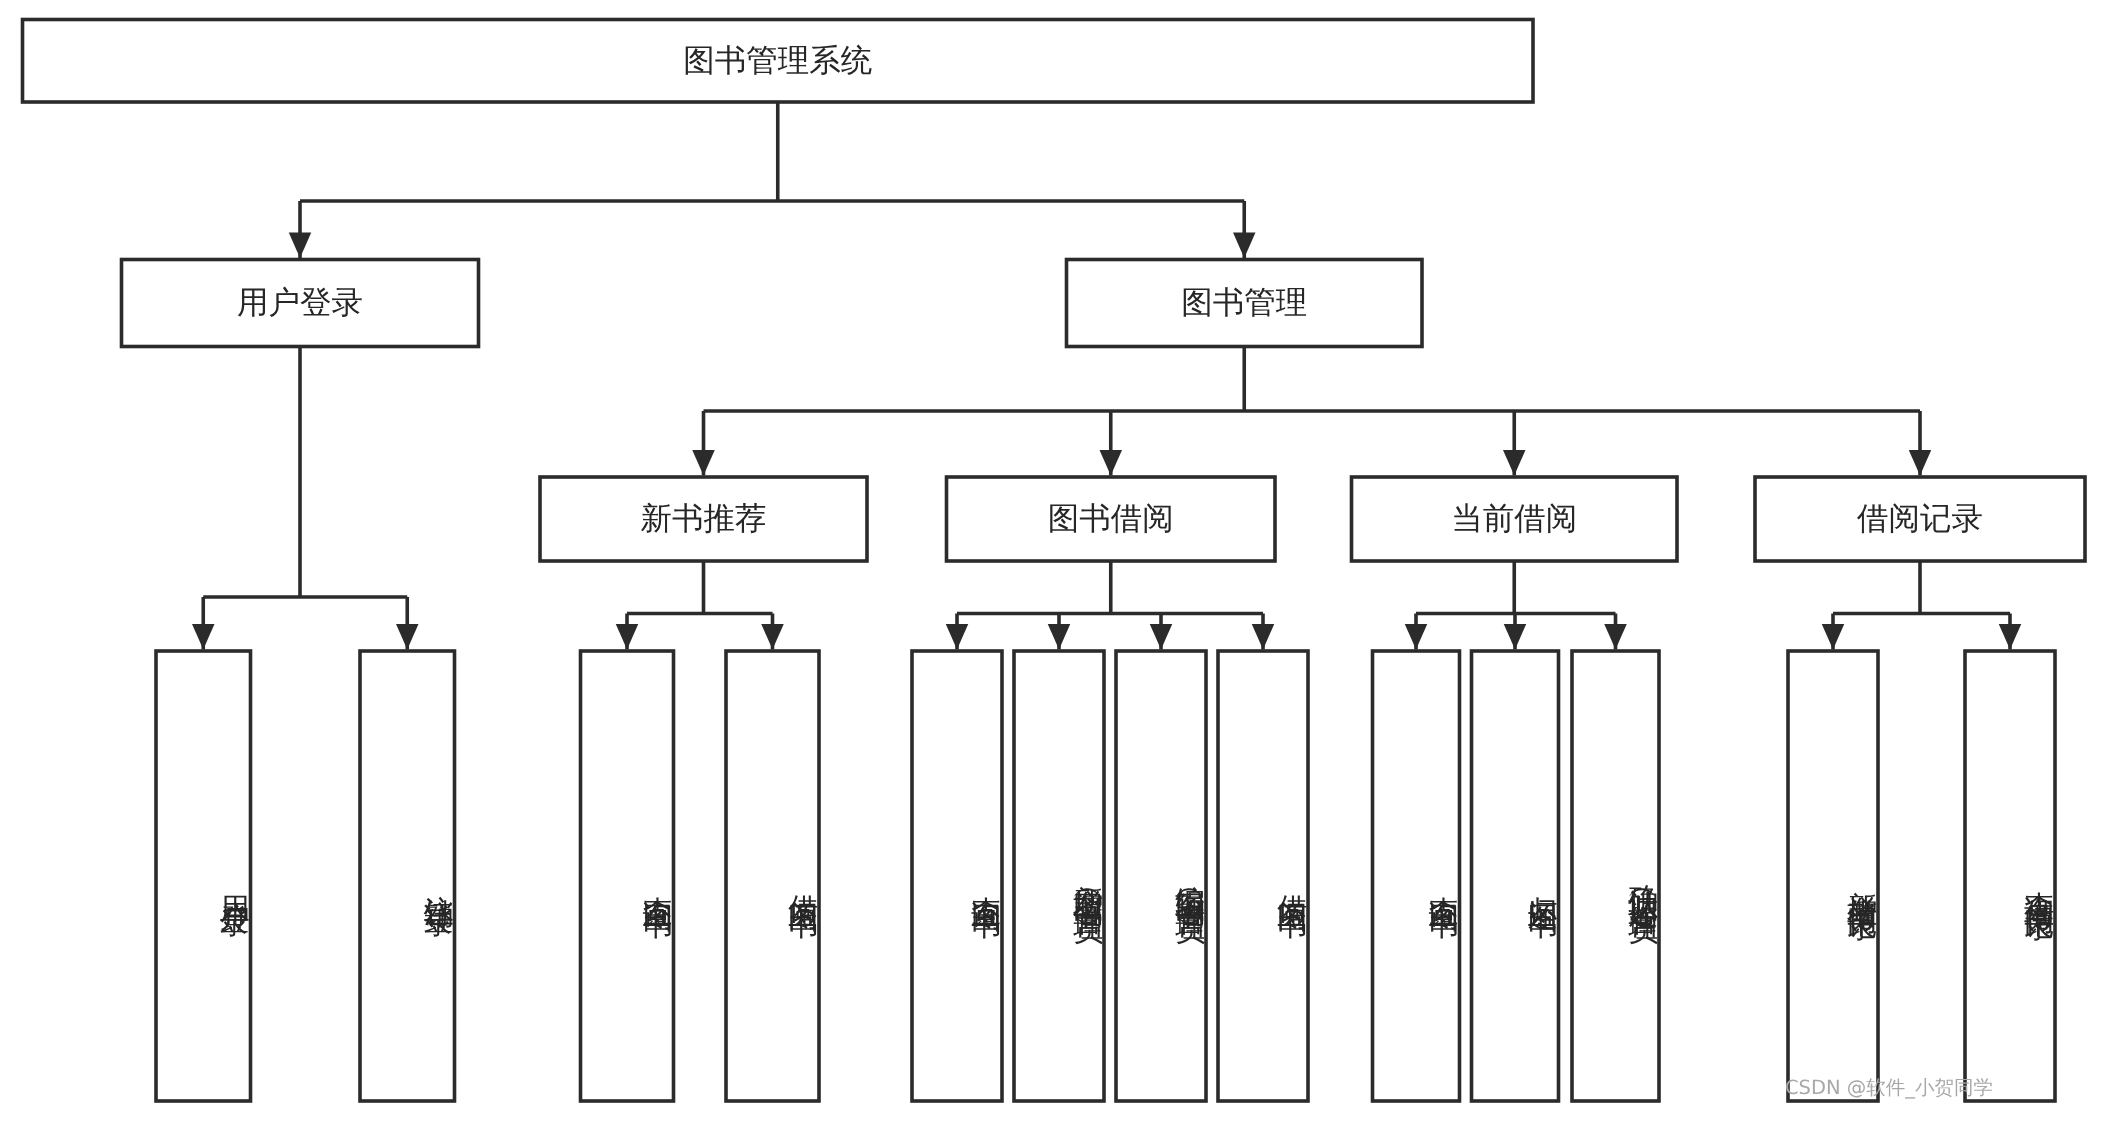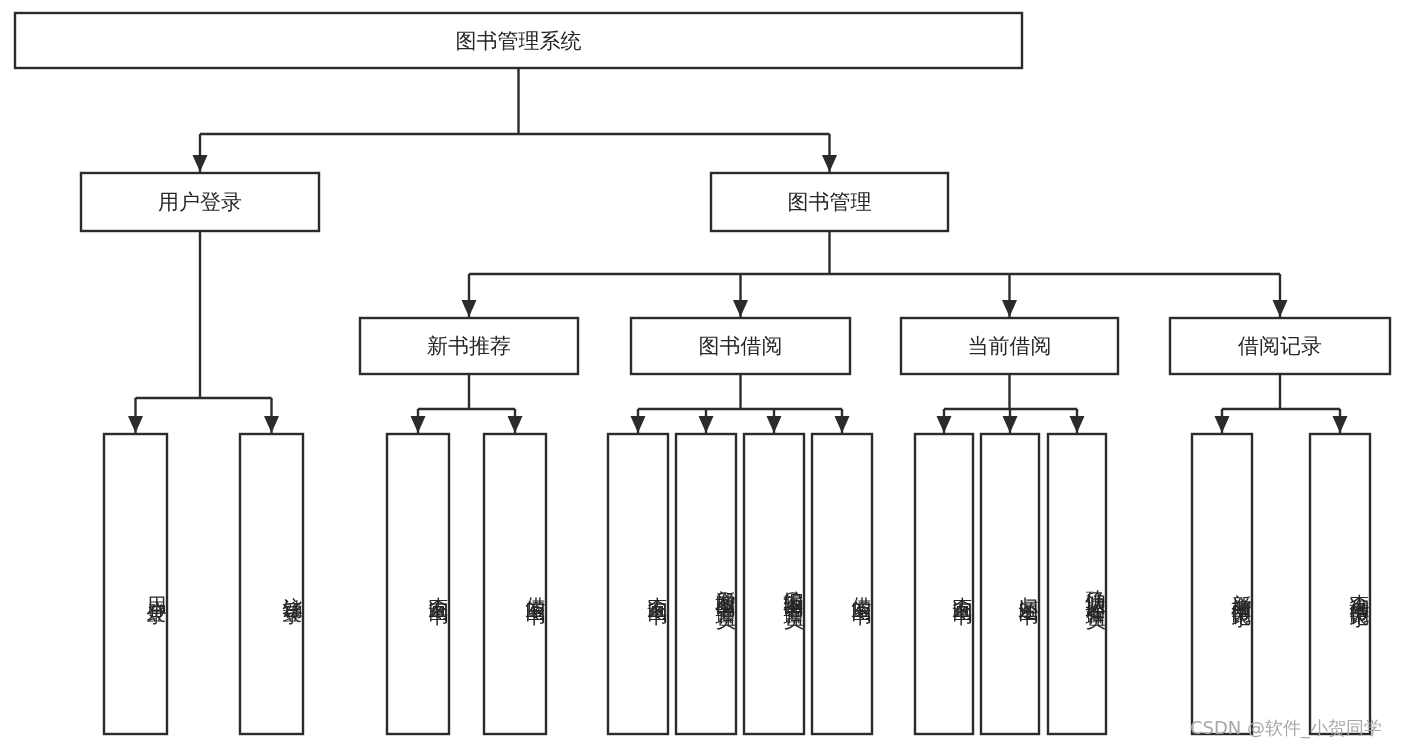--- a/index.html
+++ b/index.html
@@ -59,21 +59,21 @@
     letter-spacing: 3px;
     white-space: nowrap;
     display: flex;
     align-items: flex-start;
     justify-content: center;
     pointer-events: none;
   }
   .watermark {
     position: absolute;
     font-family: "DejaVu Sans", "Liberation Sans", sans-serif;
-    font-size: 18px;
+    font-size: 13px;
     color: #a8a8a8;
     white-space: nowrap;
   }
 </style>
 </head>
 <body>
 
 <div id="diagram-root">
 
   <svg id="tree-svg" viewBox="0 0 1405 747">

